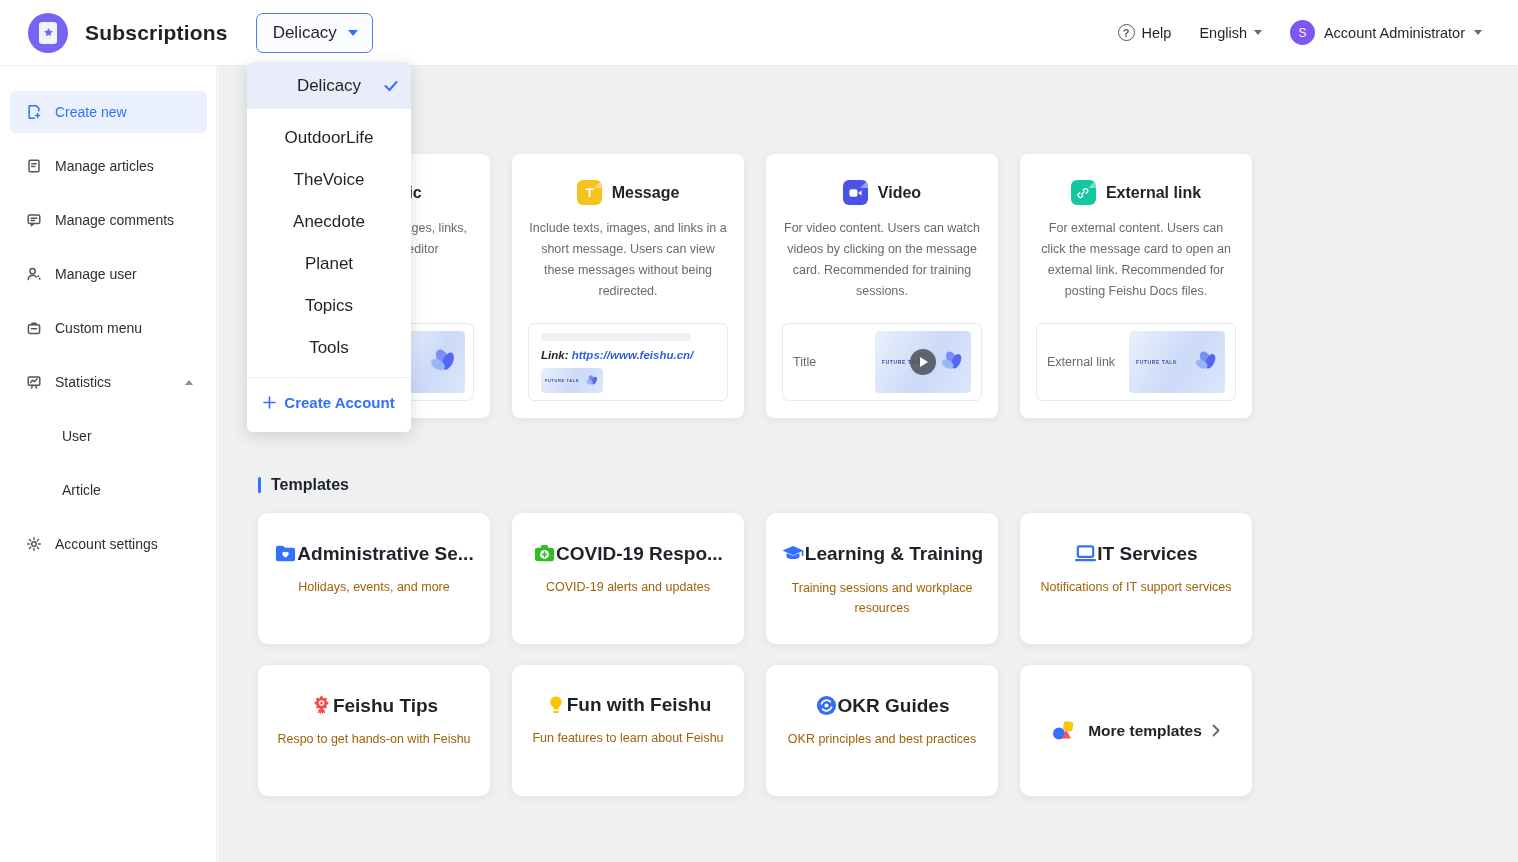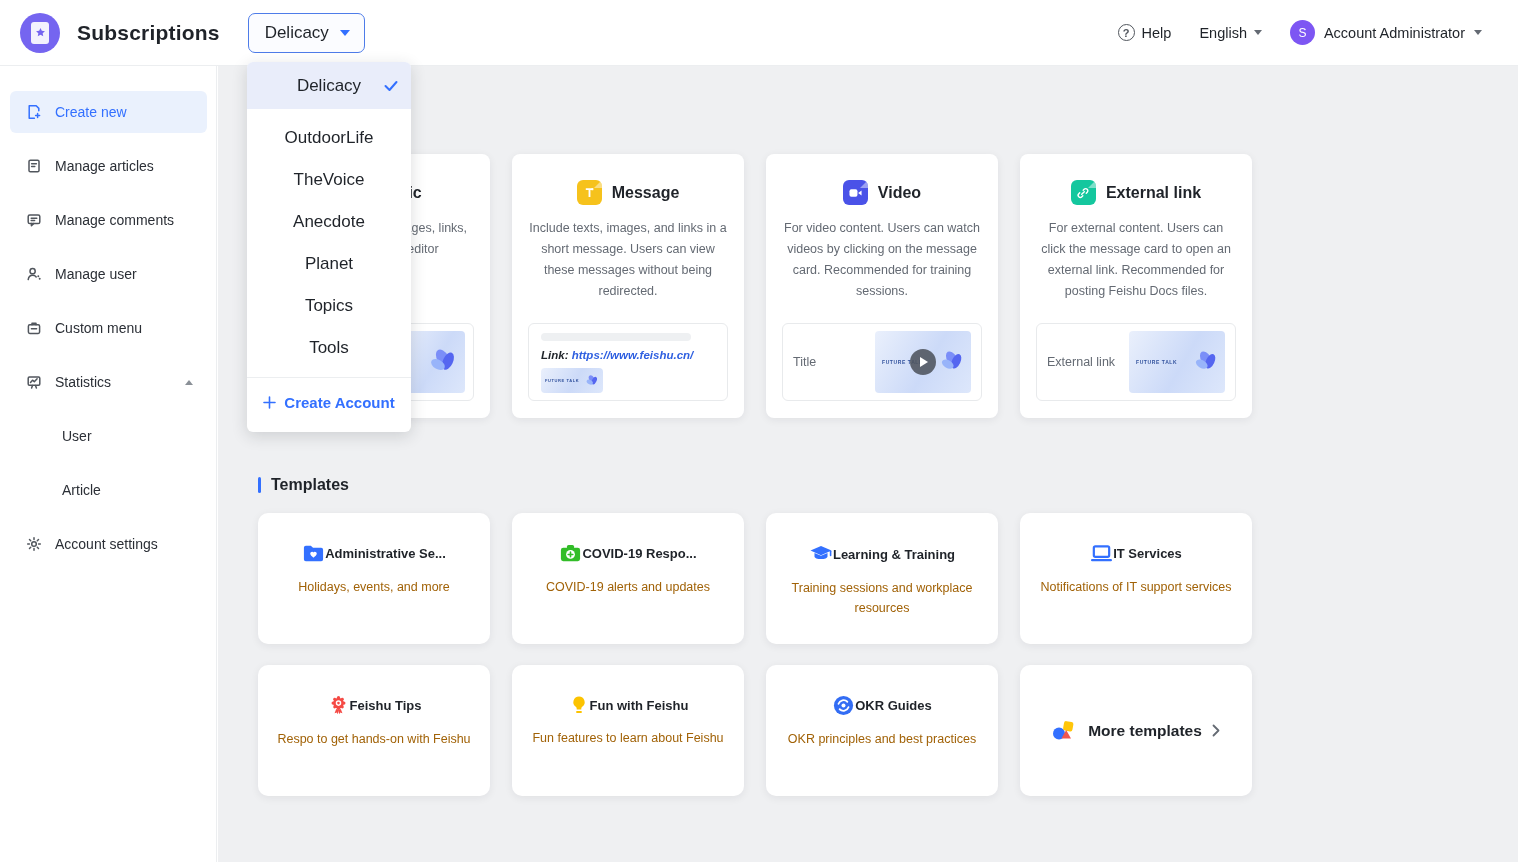--- a/index.html
+++ b/index.html
@@ -2,21 +2,21 @@
 <html><head>
 <meta charset="utf-8">
 <style>
   * { margin:0; padding:0; box-sizing:border-box; }
   html,body { width:1518px; height:862px; overflow:hidden; background:#fff;
               font-family:"Liberation Sans", sans-serif; color:#1f2329; }
   .app { position:relative; width:1518px; height:862px; }
 
   
   .header { position:absolute; left:0; top:0; width:1518px; height:66px; background:#fff;
-            border-bottom:1px solid #eceef0; display:flex; align-items:center; padding:0 36px 0 20px; z-index:20; }
+            border-bottom:1px solid #eceef0; display:flex; align-items:center; padding:0 36px 0 28px; z-index:20; }
   .logo { width:40px; height:40px; border-radius:50%; background:#7565f0; display:flex; align-items:center; justify-content:center; flex:0 0 auto; }
   .logo-doc { width:18px; height:22px; background:#f3f2fd; border-radius:3px; display:flex; align-items:center; justify-content:center; }
   .app-title { font-size:21px; font-weight:700; margin-left:17px; letter-spacing:.2px; }
   .acct-btn { margin-left:28px; height:40px; padding:0 14px 0 16px; background:#fbfcff; border:1.5px solid #4e7ce9;
               border-radius:7px; display:flex; align-items:center; gap:11px; font-size:17px; color:#1f2329; cursor:pointer;
               font-family:"Liberation Sans", sans-serif; }
   .caret-down { width:0; height:0; border-left:5px solid transparent; border-right:5px solid transparent; border-top:6px solid #3370ff; }
   .caret-down.gray { border-left-width:4.5px; border-right-width:4.5px; border-top:5.5px solid #646a73; }
   .header-right { margin-left:auto; display:flex; align-items:center; gap:28px; font-size:14.5px; }
   .help, .lang, .account { display:flex; align-items:center; gap:7px; cursor:pointer; }
@@ -68,21 +68,21 @@
   .thumb.big { width:68px; height:62px; }
   .play { position:absolute; left:50%; top:50%; transform:translate(-50%,-50%); width:26px; height:26px; border-radius:50%;
           background:rgba(77,83,92,.88); display:flex; align-items:center; justify-content:center; }
   .play::after { content:""; width:0; height:0; border-left:8px solid #fff; border-top:5px solid transparent; border-bottom:5px solid transparent; margin-left:2px; }
 
   .section-title { margin:58px 0 19px 0; display:flex; align-items:center; gap:10px; font-size:16px; font-weight:700; }
   .title-bar { width:3px; height:16px; background:#3370ff; border-radius:2px; }
 
   .tpl-card { position:relative; width:232px; height:131px; background:#fff; border-radius:10px;
               box-shadow:0 2px 8px rgba(31,35,41,.07); text-align:center; cursor:pointer; }
-  .tpl-head { padding-top:29px; display:flex; align-items:center; justify-content:center; font-size:13px; font-weight:700; }
+  .tpl-head { padding-top:29px; display:flex; align-items:center; justify-content:center; font-size:19px; font-weight:700; }
   .tpl-desc { margin:12px 18px 0 18px; font-size:12.5px; line-height:20px; color:#a16207; }
   .tpl-card.more { display:flex; align-items:center; justify-content:center; gap:10px; font-size:15.5px; font-weight:700; }
   .row2 { margin-top:21px; }
 
   
   .dropdown { position:absolute; left:247px; top:62px; width:164px; background:#fff; border-radius:6px;
               box-shadow:0 4px 16px rgba(31,35,41,.16); z-index:50; padding-bottom:6px; overflow:hidden; }
   .dd-item { height:42px; display:flex; align-items:center; justify-content:center; font-size:17px; color:#1f2329; cursor:pointer; position:relative; }
   .dd-item.selected { height:47px; background:#e9edfa; margin-bottom:8px; }
   .dd-item.selected .check { position:absolute; right:13px; top:50%; transform:translateY(-50%); }

